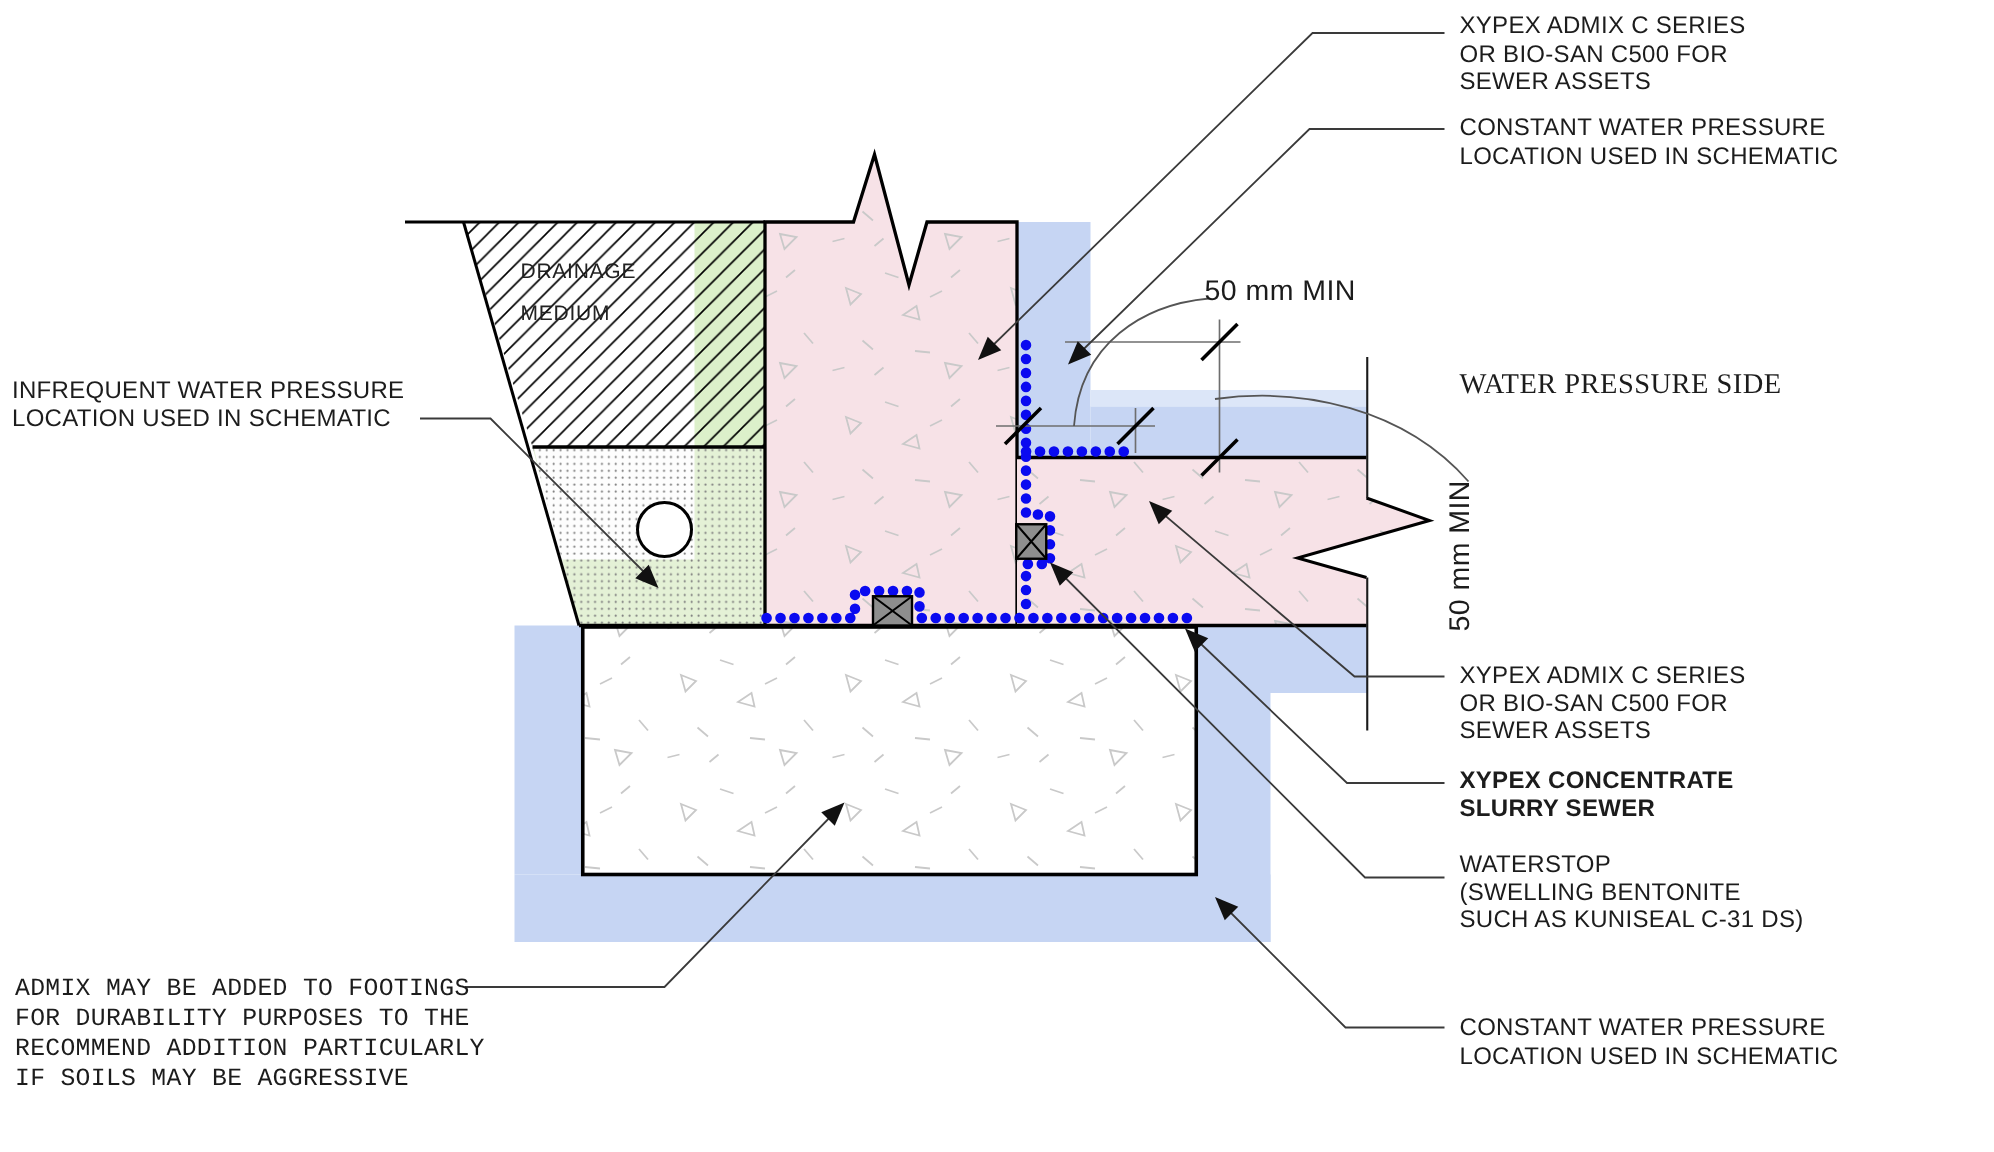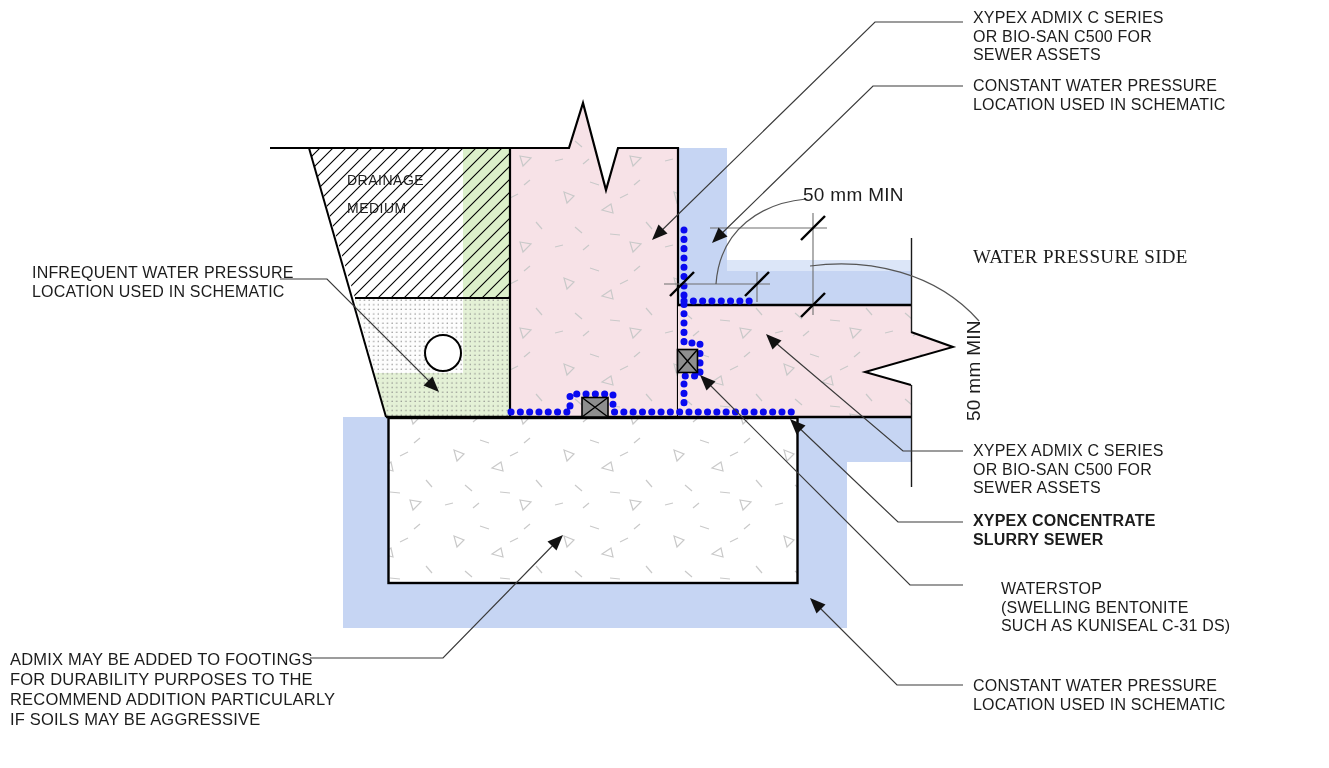--- a/index.html
+++ b/index.html
@@ -1,21 +1,21 @@
 <!DOCTYPE html>
 <html><head>
 <meta charset="utf-8">
 <style>
   html,body{margin:0;padding:0;background:#fff;}
   .stage{position:relative;width:1329px;height:768px;background:#ffffff;overflow:hidden;
          font-family:"Liberation Sans",sans-serif;}
   .stage svg{position:absolute;left:0;top:0;}
   .lbl{position:absolute;color:#1c1c1c;font-size:16px;line-height:18.5px;white-space:nowrap;letter-spacing:.2px;}
   .lbl.big{font-size:19px;line-height:22px;letter-spacing:.3px;}
-  .lbl.note{font-size:16.5px;line-height:20px;}
+  .lbl.note{font-size:16.5px;line-height:20px;font-family:Liberation Mono, monospace;}
   .lbl.drain{font-size:14px;line-height:28px;letter-spacing:.5px;color:#222;}
   .lbl.vert{transform:rotate(-90deg);transform-origin:0 0;}
 </style>
 </head>
 <body>
 
 <div class="stage">
 
 <svg width="1329" height="768" viewBox="0 0 1329 768">
   <defs>
@@ -158,42 +158,42 @@
     <div>CONSTANT WATER PRESSURE</div>
     <div>LOCATION USED IN SCHEMATIC</div>
   </div>
 
   <div class="lbl big" style="left:803px;top:184px;">50 mm MIN</div>
 
   <div class="lbl big" style="left:973px;top:246px;font-family:Liberation Serif, serif;">WATER PRESSURE SIDE</div>
 
   <div class="lbl big vert" style="left:963px;top:421px;">50 mm MIN</div>
 
-  <div class="lbl" style="left:8px;top:264px;margin-left:24px;">
+  <div class="lbl" style="left:8px;top:252px;">
     <div>INFREQUENT WATER PRESSURE</div>
     <div>LOCATION USED IN SCHEMATIC</div>
   </div>
 
   <div class="lbl drain" style="left:347px;top:166px;">
     <div>DRAINAGE</div>
     <div>MEDIUM</div>
   </div>
 
   <div class="lbl" style="left:973px;top:442px;">
     <div>XYPEX ADMIX C SERIES</div>
     <div>OR BIO-SAN C500 FOR</div>
     <div>SEWER ASSETS</div>
   </div>
 
   <div class="lbl" style="left:973px;top:512px;font-weight:bold;">
     <div>XYPEX CONCENTRATE</div>
     <div>SLURRY SEWER</div>
   </div>
 
-  <div class="lbl" style="left:973px;top:580px;margin-left:28px;">
+  <div class="lbl" style="left:973px;top:568px;">
     <div>WATERSTOP</div>
     <div>(SWELLING BENTONITE</div>
     <div>SUCH AS KUNISEAL C-31 DS)</div>
   </div>
 
   <div class="lbl" style="left:973px;top:677px;">
     <div>CONSTANT WATER PRESSURE</div>
     <div>LOCATION USED IN SCHEMATIC</div>
   </div>
 

